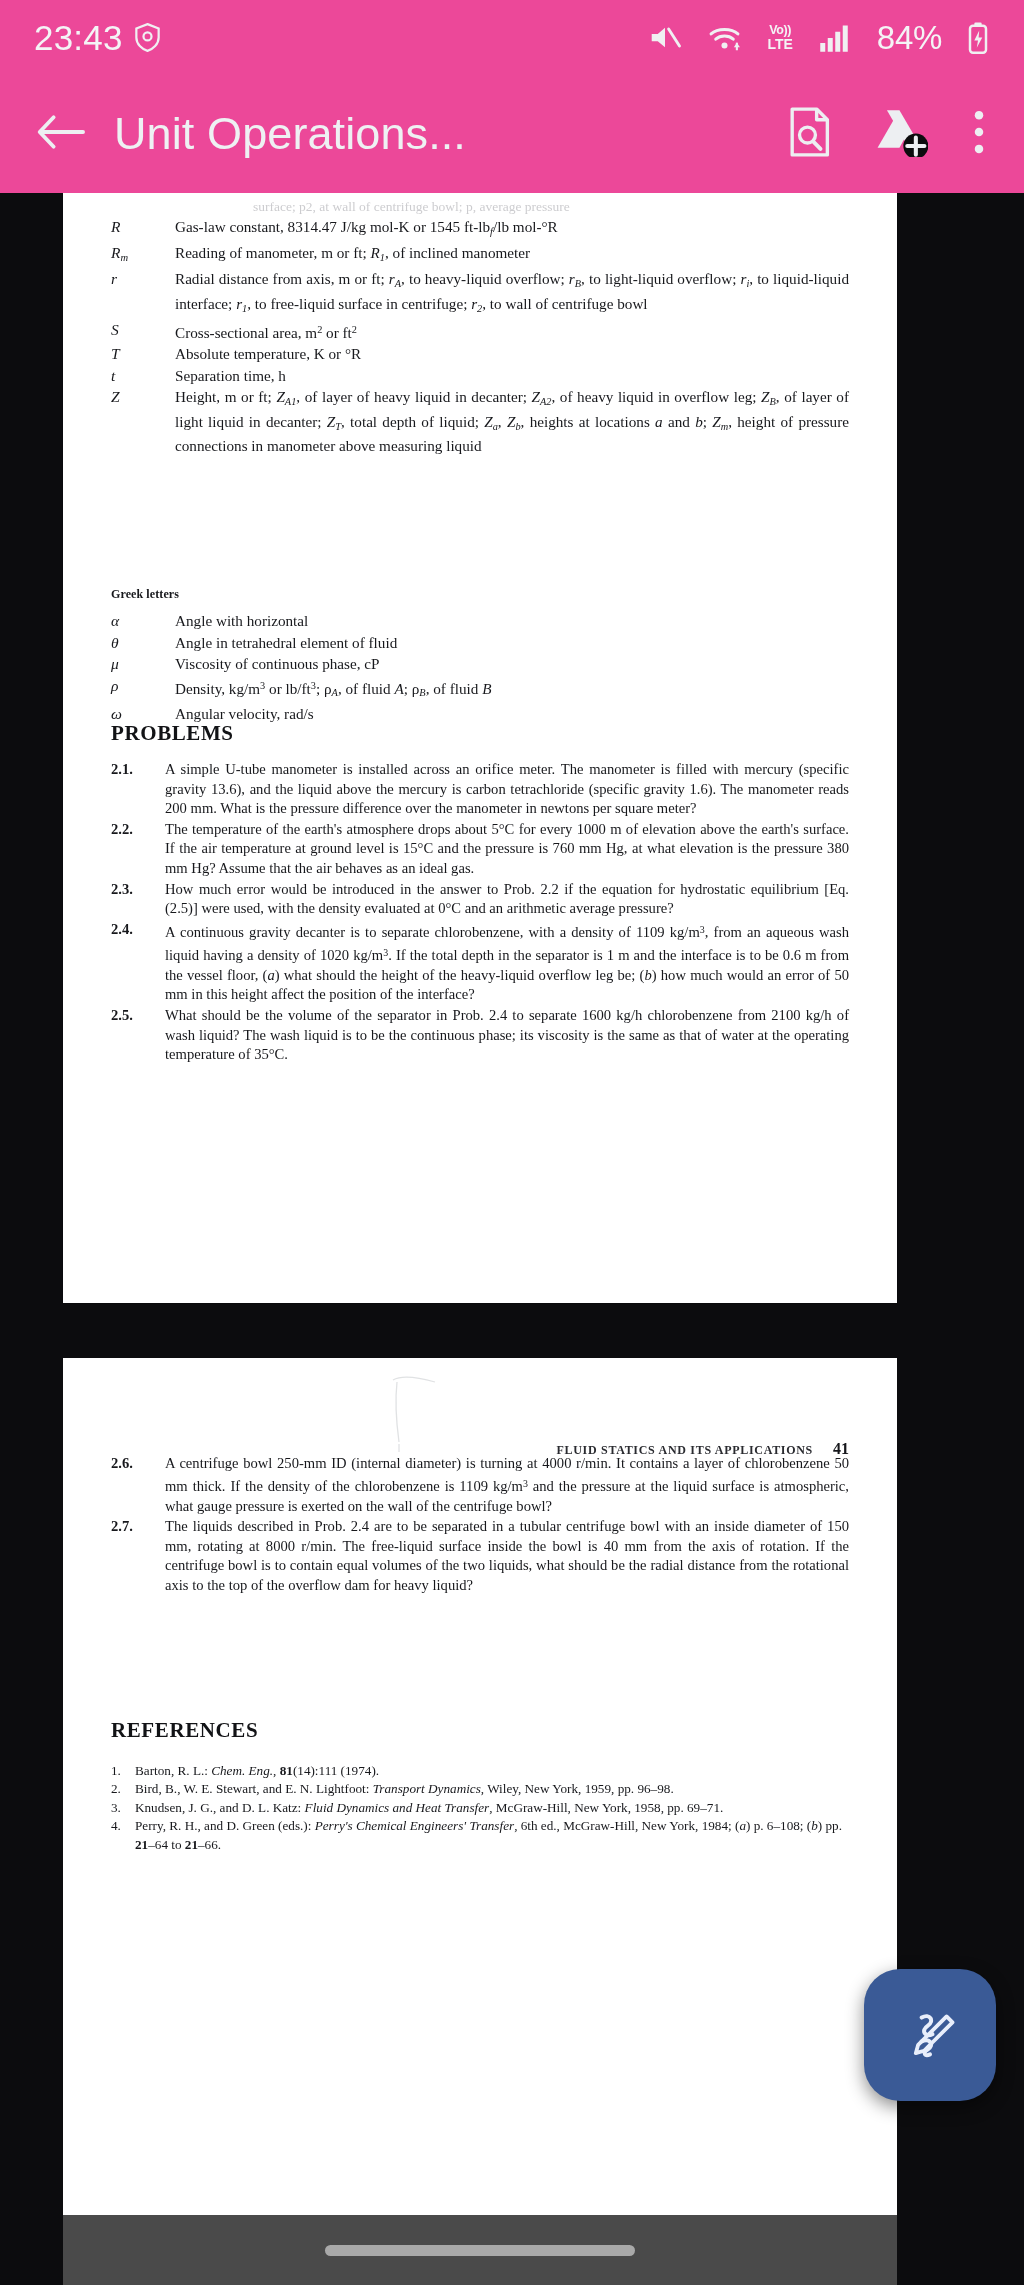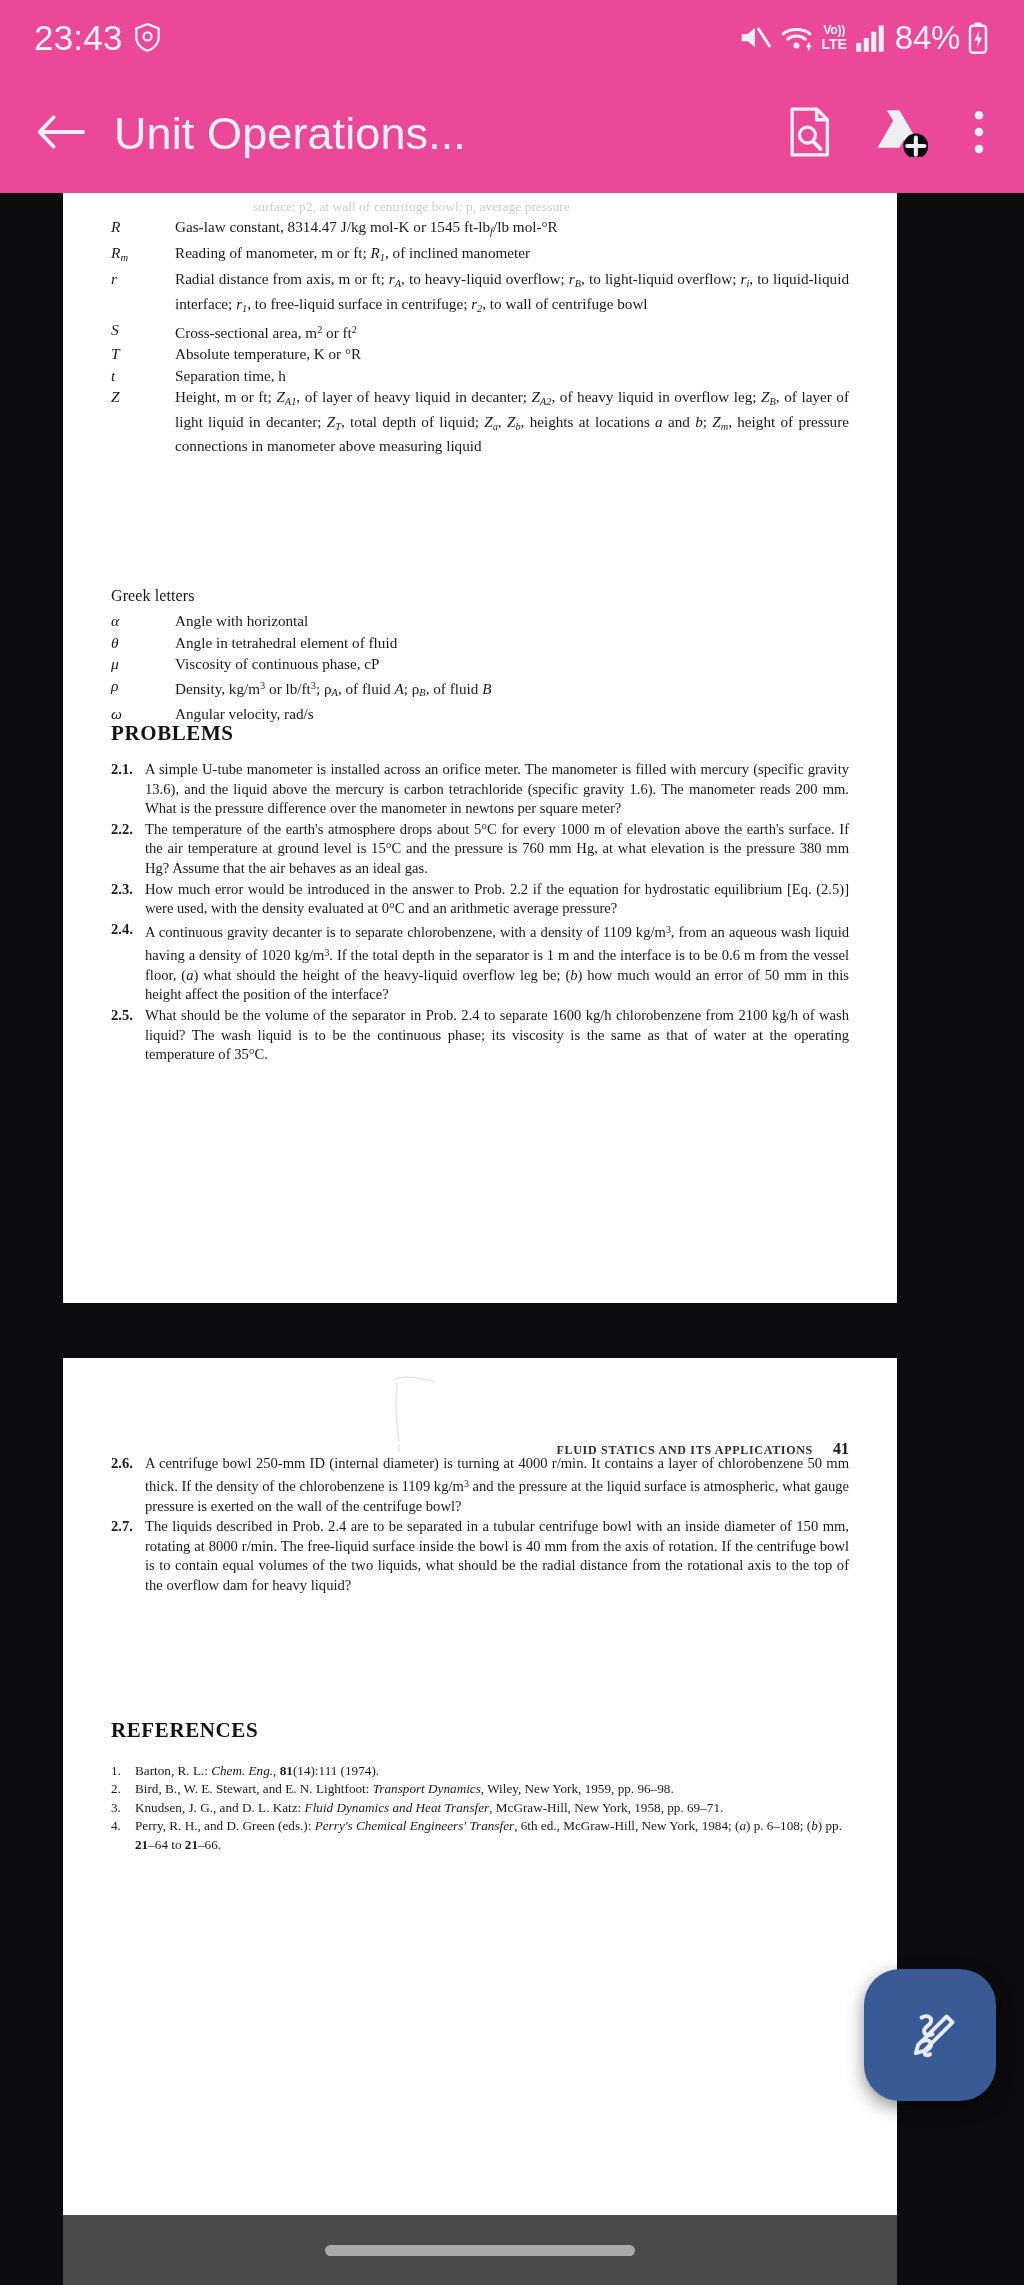--- a/index.html
+++ b/index.html
@@ -31,21 +31,21 @@
     color: #f2f2f4;
   }
   .sb-left { display: flex; align-items: center; gap: 11px; }
   .sb-clock {
     font-size: 35px;
     letter-spacing: 0.2px;
     font-weight: 400;
     color: #f4f4f6;
   }
   .sb-shield { width: 27px; height: 29px; display:block; }
-  .sb-right { display: flex; align-items: center; gap: 8px; justify-content: flex-end; }
+  .sb-right { display: flex; align-items: center; gap: 26px; justify-content: flex-end; }
   .sb-right svg { display: block; }
   .sb-batt-text {
     font-size: 33px;
     font-weight: 400;
     letter-spacing: -0.3px;
     color: #f4f4f6;
     margin-left: 2px;
   }
   .volte-badge {
     display: flex;
@@ -170,22 +170,22 @@
     line-height: 20px;
     color: #17181c;
     text-align: justify;
     text-justify: inter-word;
   }
   .symdef i { font-style: italic; }
   sub { font-size: 0.68em; vertical-align: -0.25em; font-style: italic; }
   sup { font-size: 0.68em; vertical-align: 0.45em; }
 
   .section-mini {
-    font-size: 16px;
-    font-weight: 400;
+    font-size: 12px;
+    font-weight: 700;
     font-family: "Liberation Serif", serif;
     letter-spacing: 0.1px;
     color: #17181c;
   }
   #greek-head { position: absolute; left: 48px; top: 394px; }
   #greek { top: 418px; }
 
   .section-head {
     position: absolute;
     left: 48px;
@@ -196,20 +196,21 @@
     color: #121316;
   }
   #problems-head { top: 528px; }
 
   .problems { position: absolute; left: 48px; right: 48px; }
   #problem-list { top: 567px; }
   .problem {
     display: flex;
     align-items: flex-start;
     margin-bottom: 1px;
+    gap: 20px;
   }
   .prob-num {
     flex: 0 0 34px;
     font-size: 14.6px;
     line-height: 19.6px;
     font-weight: 700;
     font-family: "Liberation Serif", serif;
     color: #17181c;
     text-align: left;
   }

